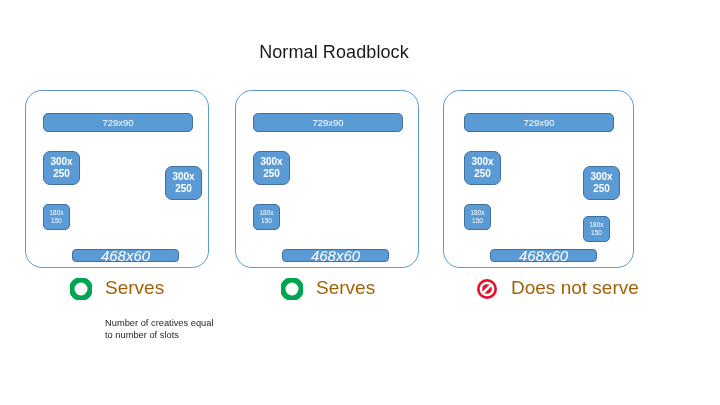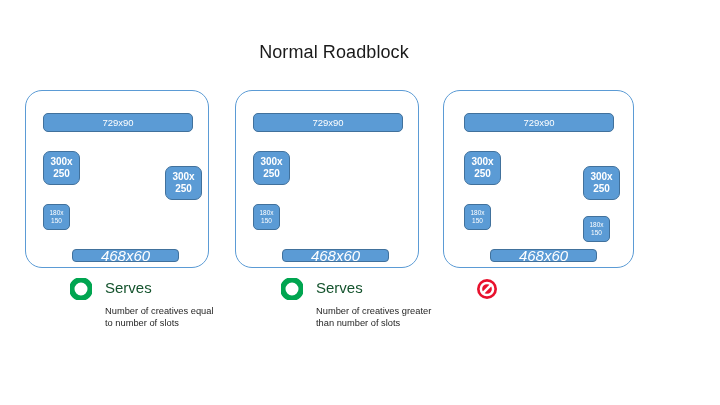--- a/index.html
+++ b/index.html
@@ -102,28 +102,28 @@
     position: absolute;
     left: 0;
     top: 1px;
     width: 22px;
     height: 22px;
   }
   .caption-label {
     position: absolute;
     left: 35px;
     top: 2px;
-    font-size: 15px;
+    font-size: 19px;
     line-height: 18px;
-    color: #14532d;
+    color: #a16207;
     white-space: nowrap;
   }
   .caption-body {
     margin-left: 35px;
-    margin-top: 4px;
+    margin-top: 16px;
     font-size: 9.3px;
     line-height: 12.2px;
     color: #262626;
     width: 118px;
   }
 </style>
 </head>
 <body>
 
 <div id="slide-title">Normal Roadblock</div>
@@ -220,26 +220,26 @@
 
 <div class="caption" id="caption-2">
   <div class="caption-head">
     <span class="status-icon">
       <svg width="22" height="22" viewBox="0 0 22 22">
         <circle cx="11" cy="11" r="9.2" fill="none" stroke="#00A550" stroke-width="5.4"></circle>
       </svg>
     </span>
     <span class="caption-label">Serves</span>
   </div>
-  <div class="caption-body">Number of creatives greater than number of slots</div>
 </div>
 
 <div class="caption" id="caption-3">
   <div class="caption-head">
     <span class="status-icon">
       <svg width="22" height="22" viewBox="0 0 22 22">
         <circle cx="11" cy="11" r="10" fill="#E8112D"></circle>
         <circle cx="11" cy="11" r="6.1" fill="none" stroke="#ffffff" stroke-width="2.5"></circle>
         <line x1="6.2" y1="15.8" x2="15.8" y2="6.2" stroke="#ffffff" stroke-width="2.5"></line>
       </svg>
     </span>
+    <span class="caption-label">Does not serve</span>
   </div>
 </div>
 
 </body></html>

